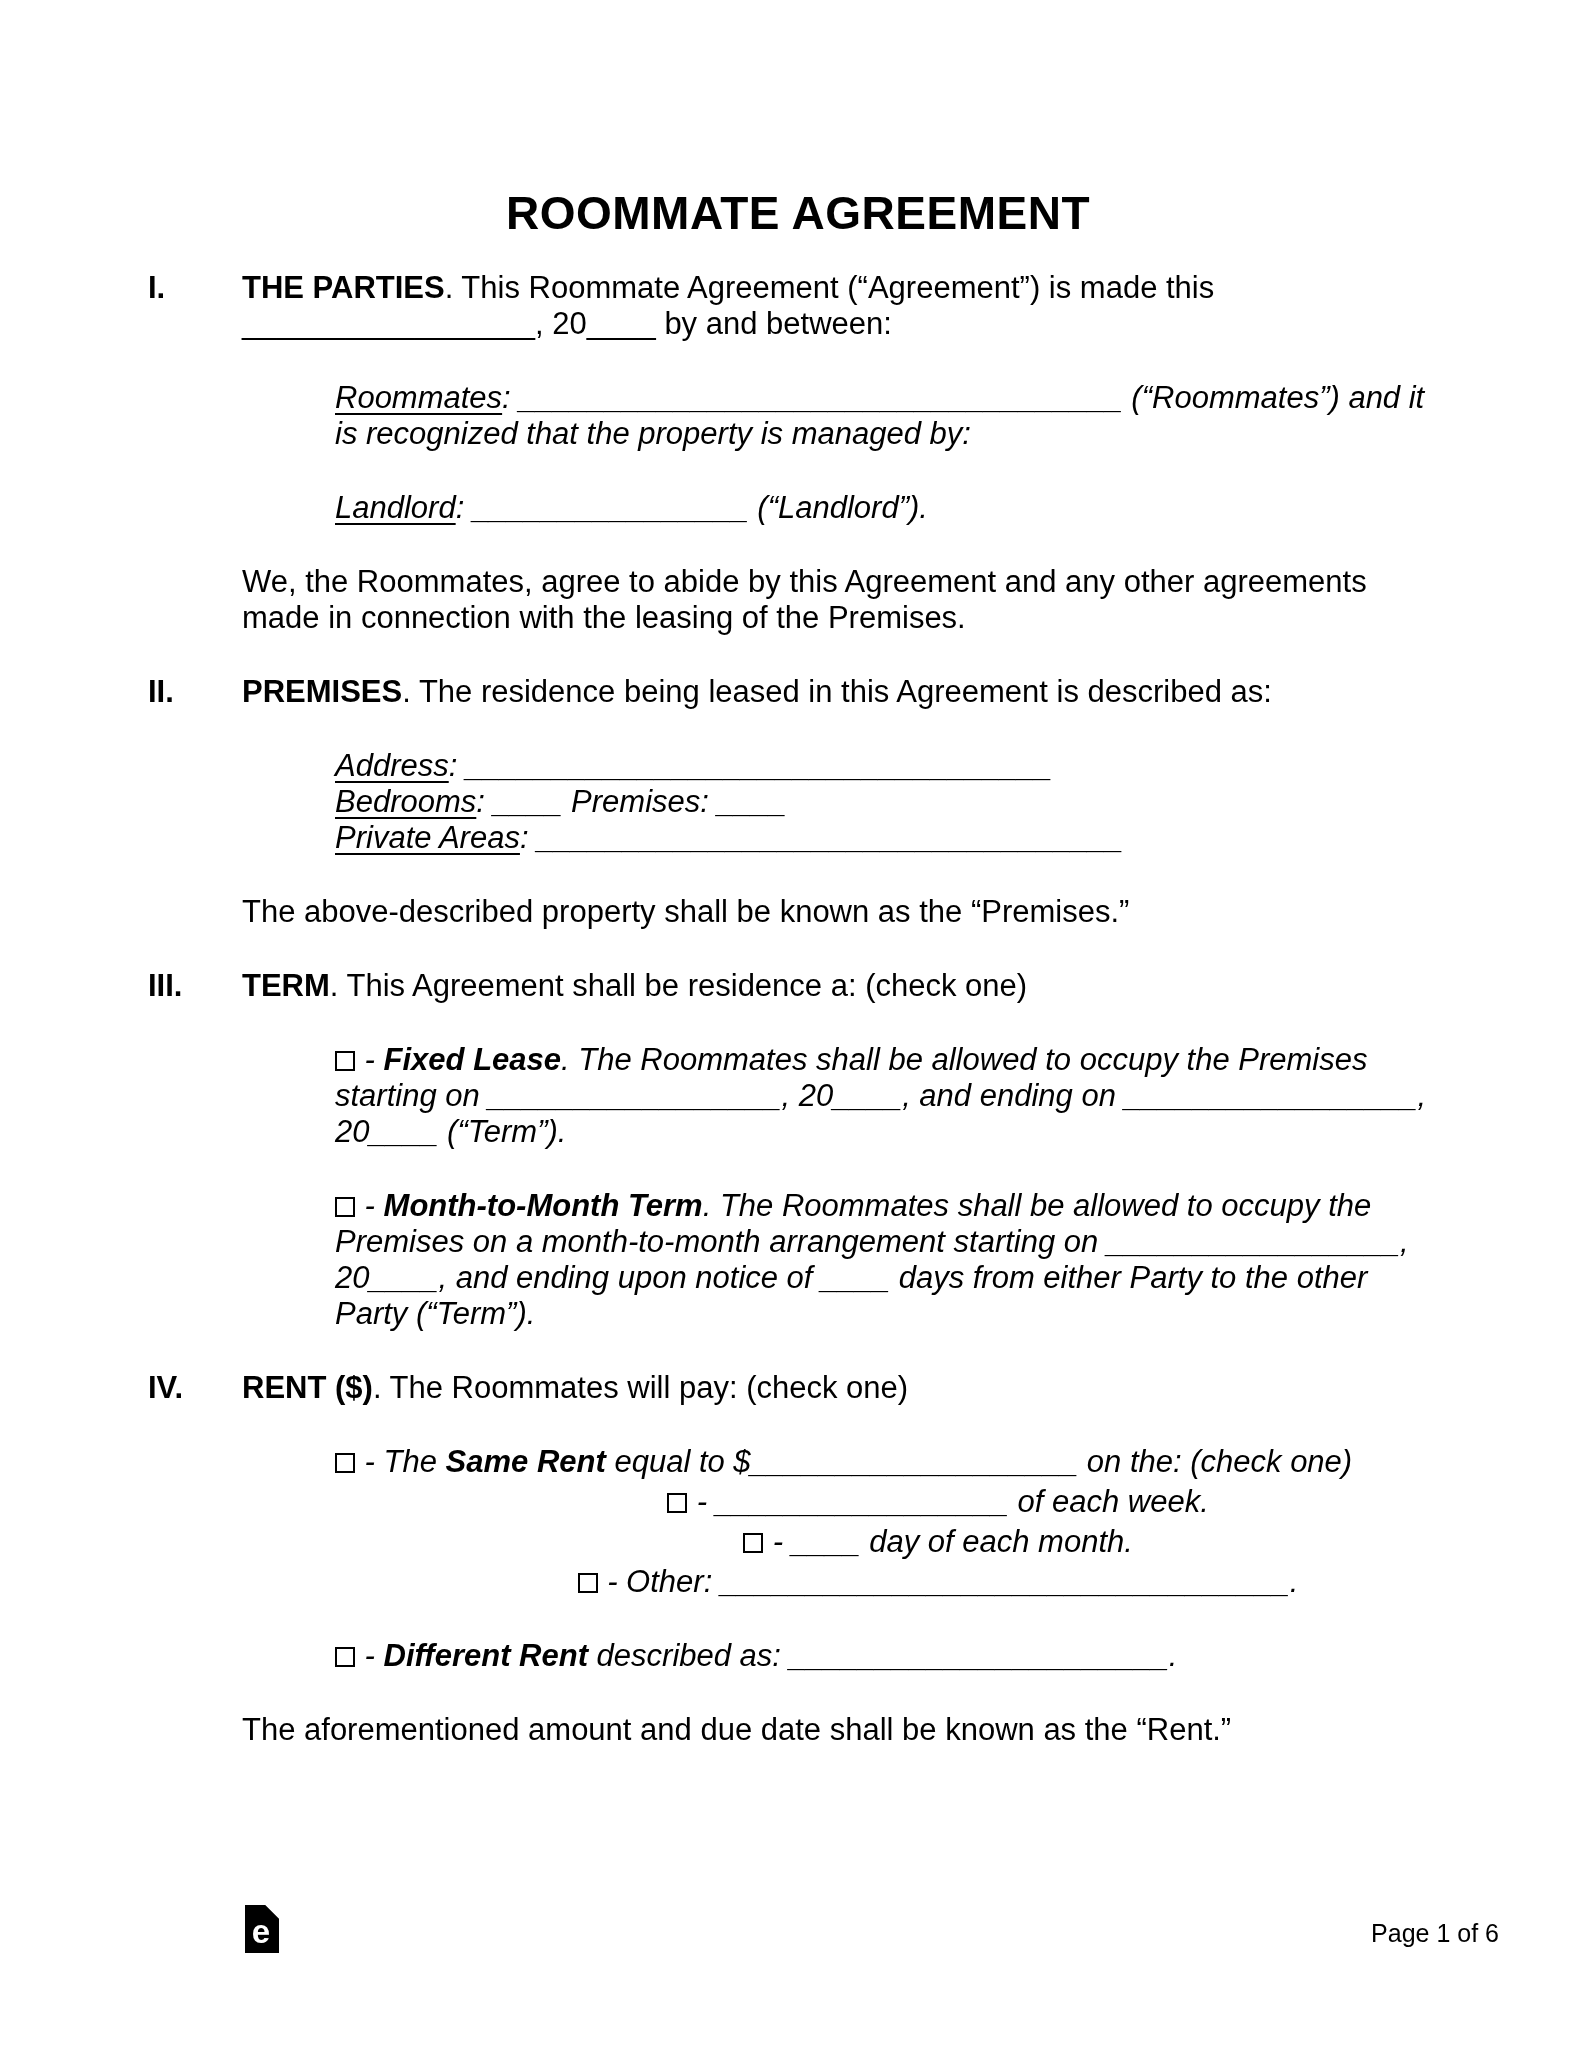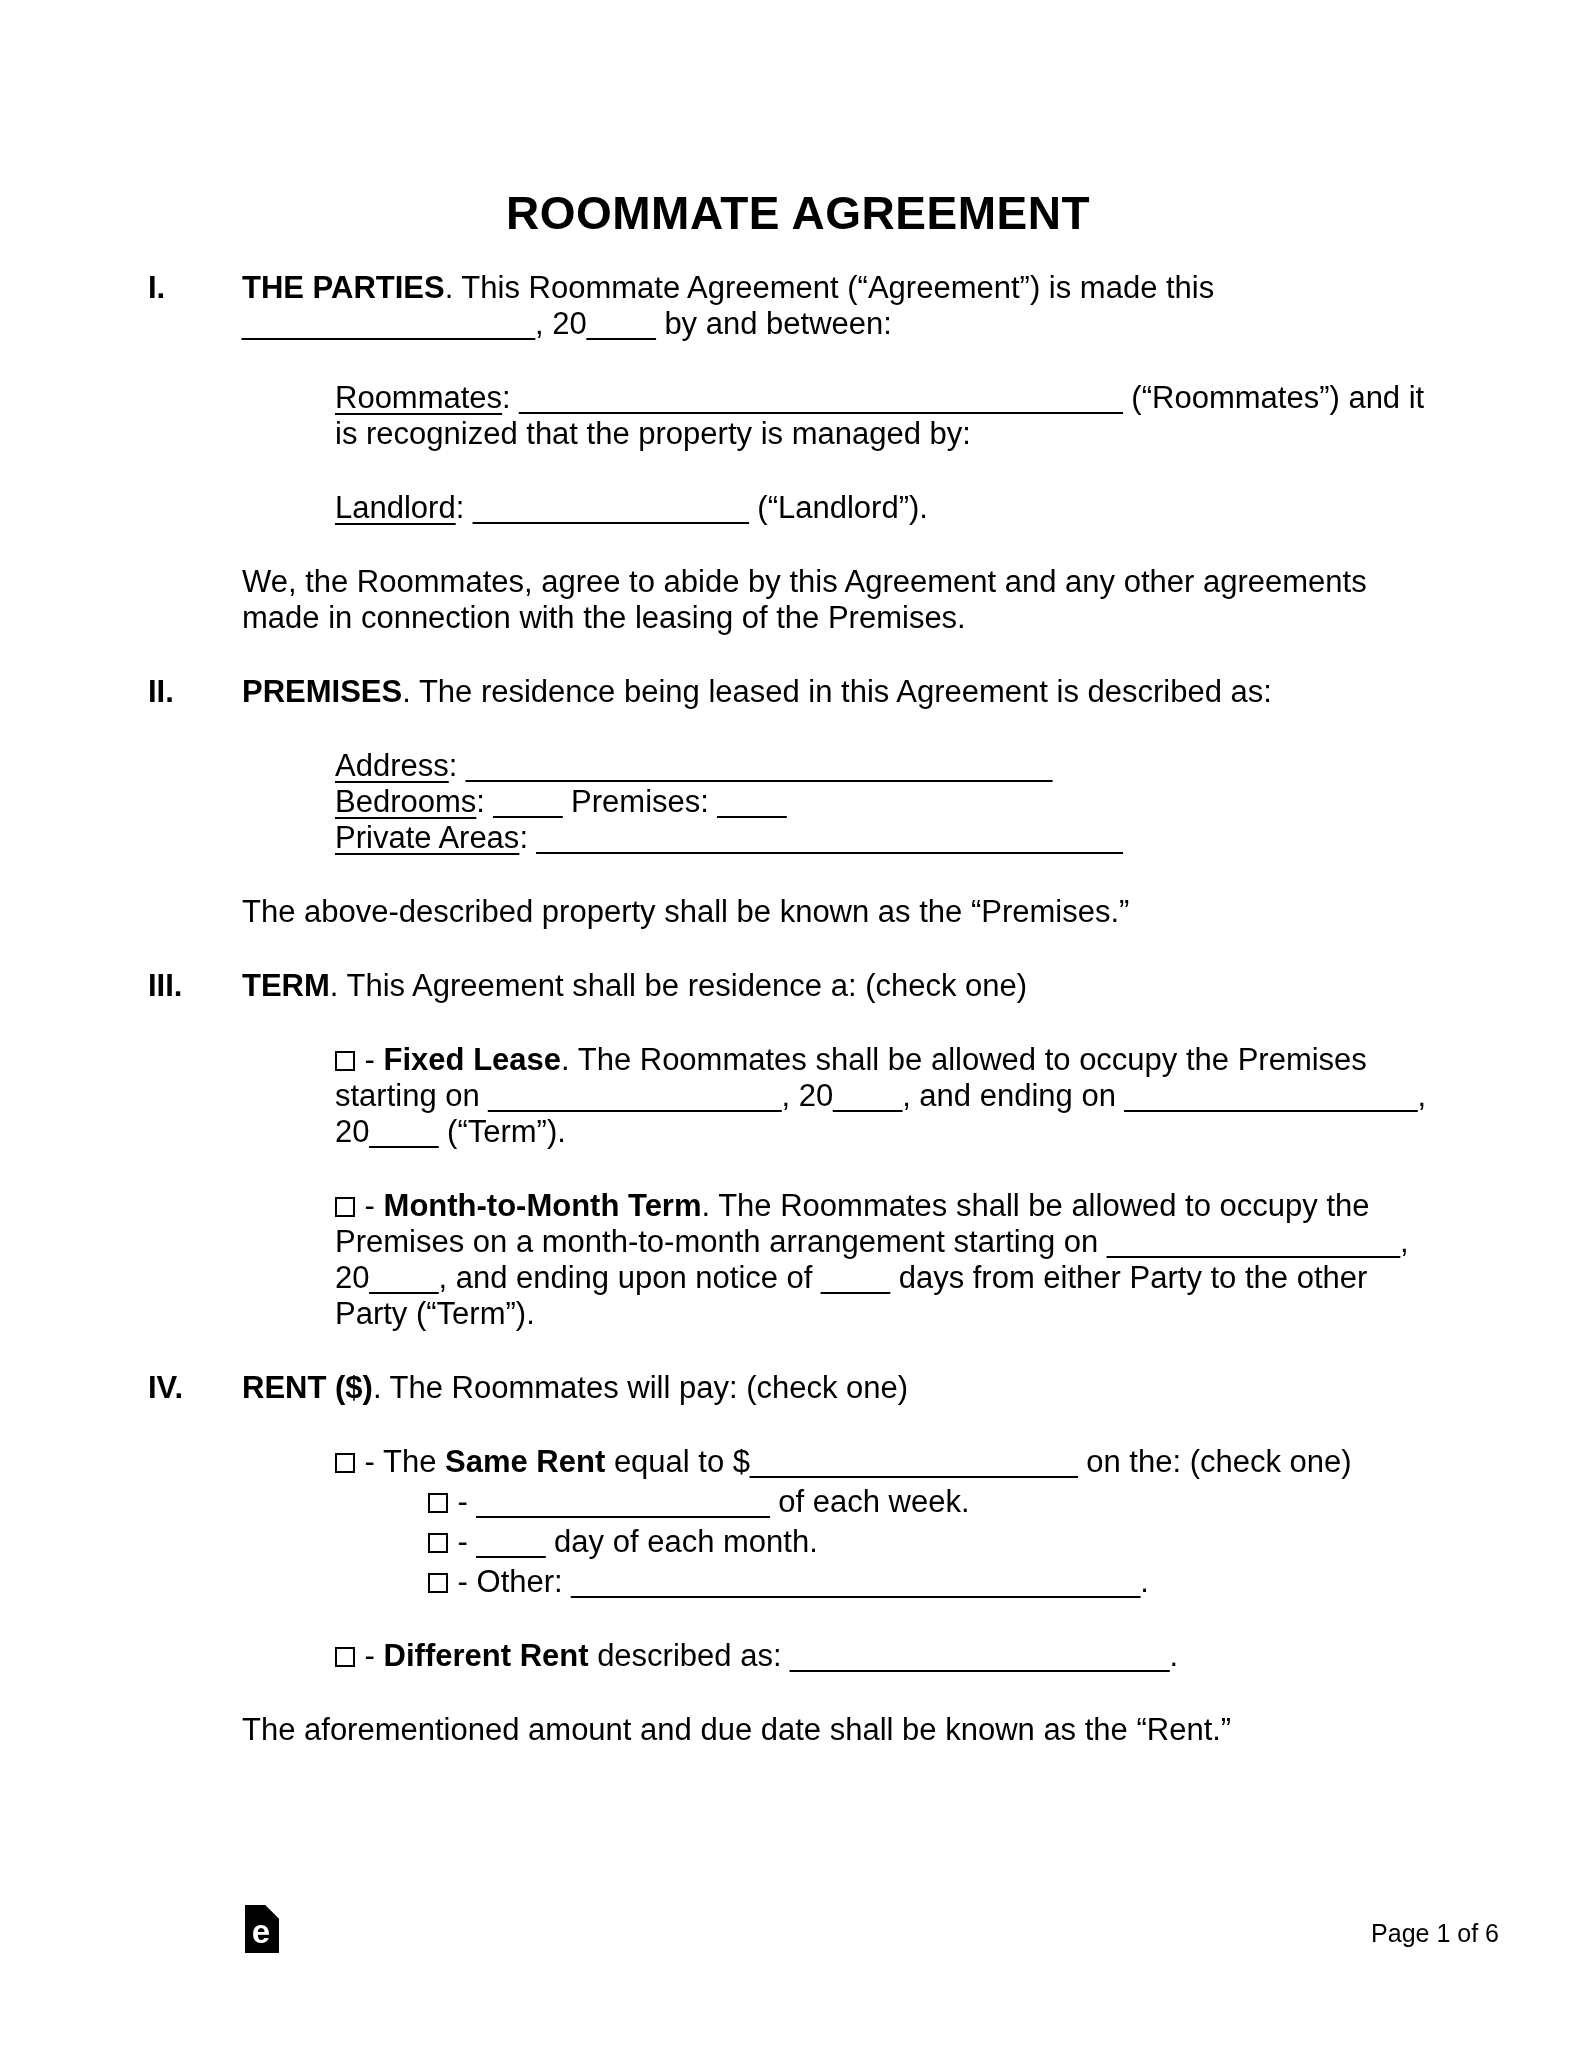--- a/index.html
+++ b/index.html
@@ -18,22 +18,22 @@
   .title {
     font-size:46px; line-height:54px; font-weight:bold;
     text-align:center; letter-spacing:0.5px;
     margin-bottom:30px;
   }
   .para { margin-bottom:38px; }
   .sect { display:flex; }
   .num  { width:94px; flex:0 0 94px; font-weight:bold; }
   .txt  { flex:1; }
   .body { margin-left:94px; }
-  .ind1 { margin-left:187px; }
-  .sub  { margin-left:93px; }
+  .ind1 { margin-left:187px;font-style:italic; }
+  .sub  { margin-left:93px;text-align:center; }
   .line { margin-bottom:0; }
   .rent-line { margin-bottom:4px; }
   .b { font-weight:bold; }
   .u { text-decoration:underline; text-decoration-thickness:2px; text-underline-offset:5px; }
   .cb {
     display:inline-block; width:20px; height:20px;
     border:2px solid #000; background:#fff;
     vertical-align:-1px; margin-right:1px;
   }
   .footer-logo { position:absolute; left:197px; top:1905px; width:34px; height:48px; }

